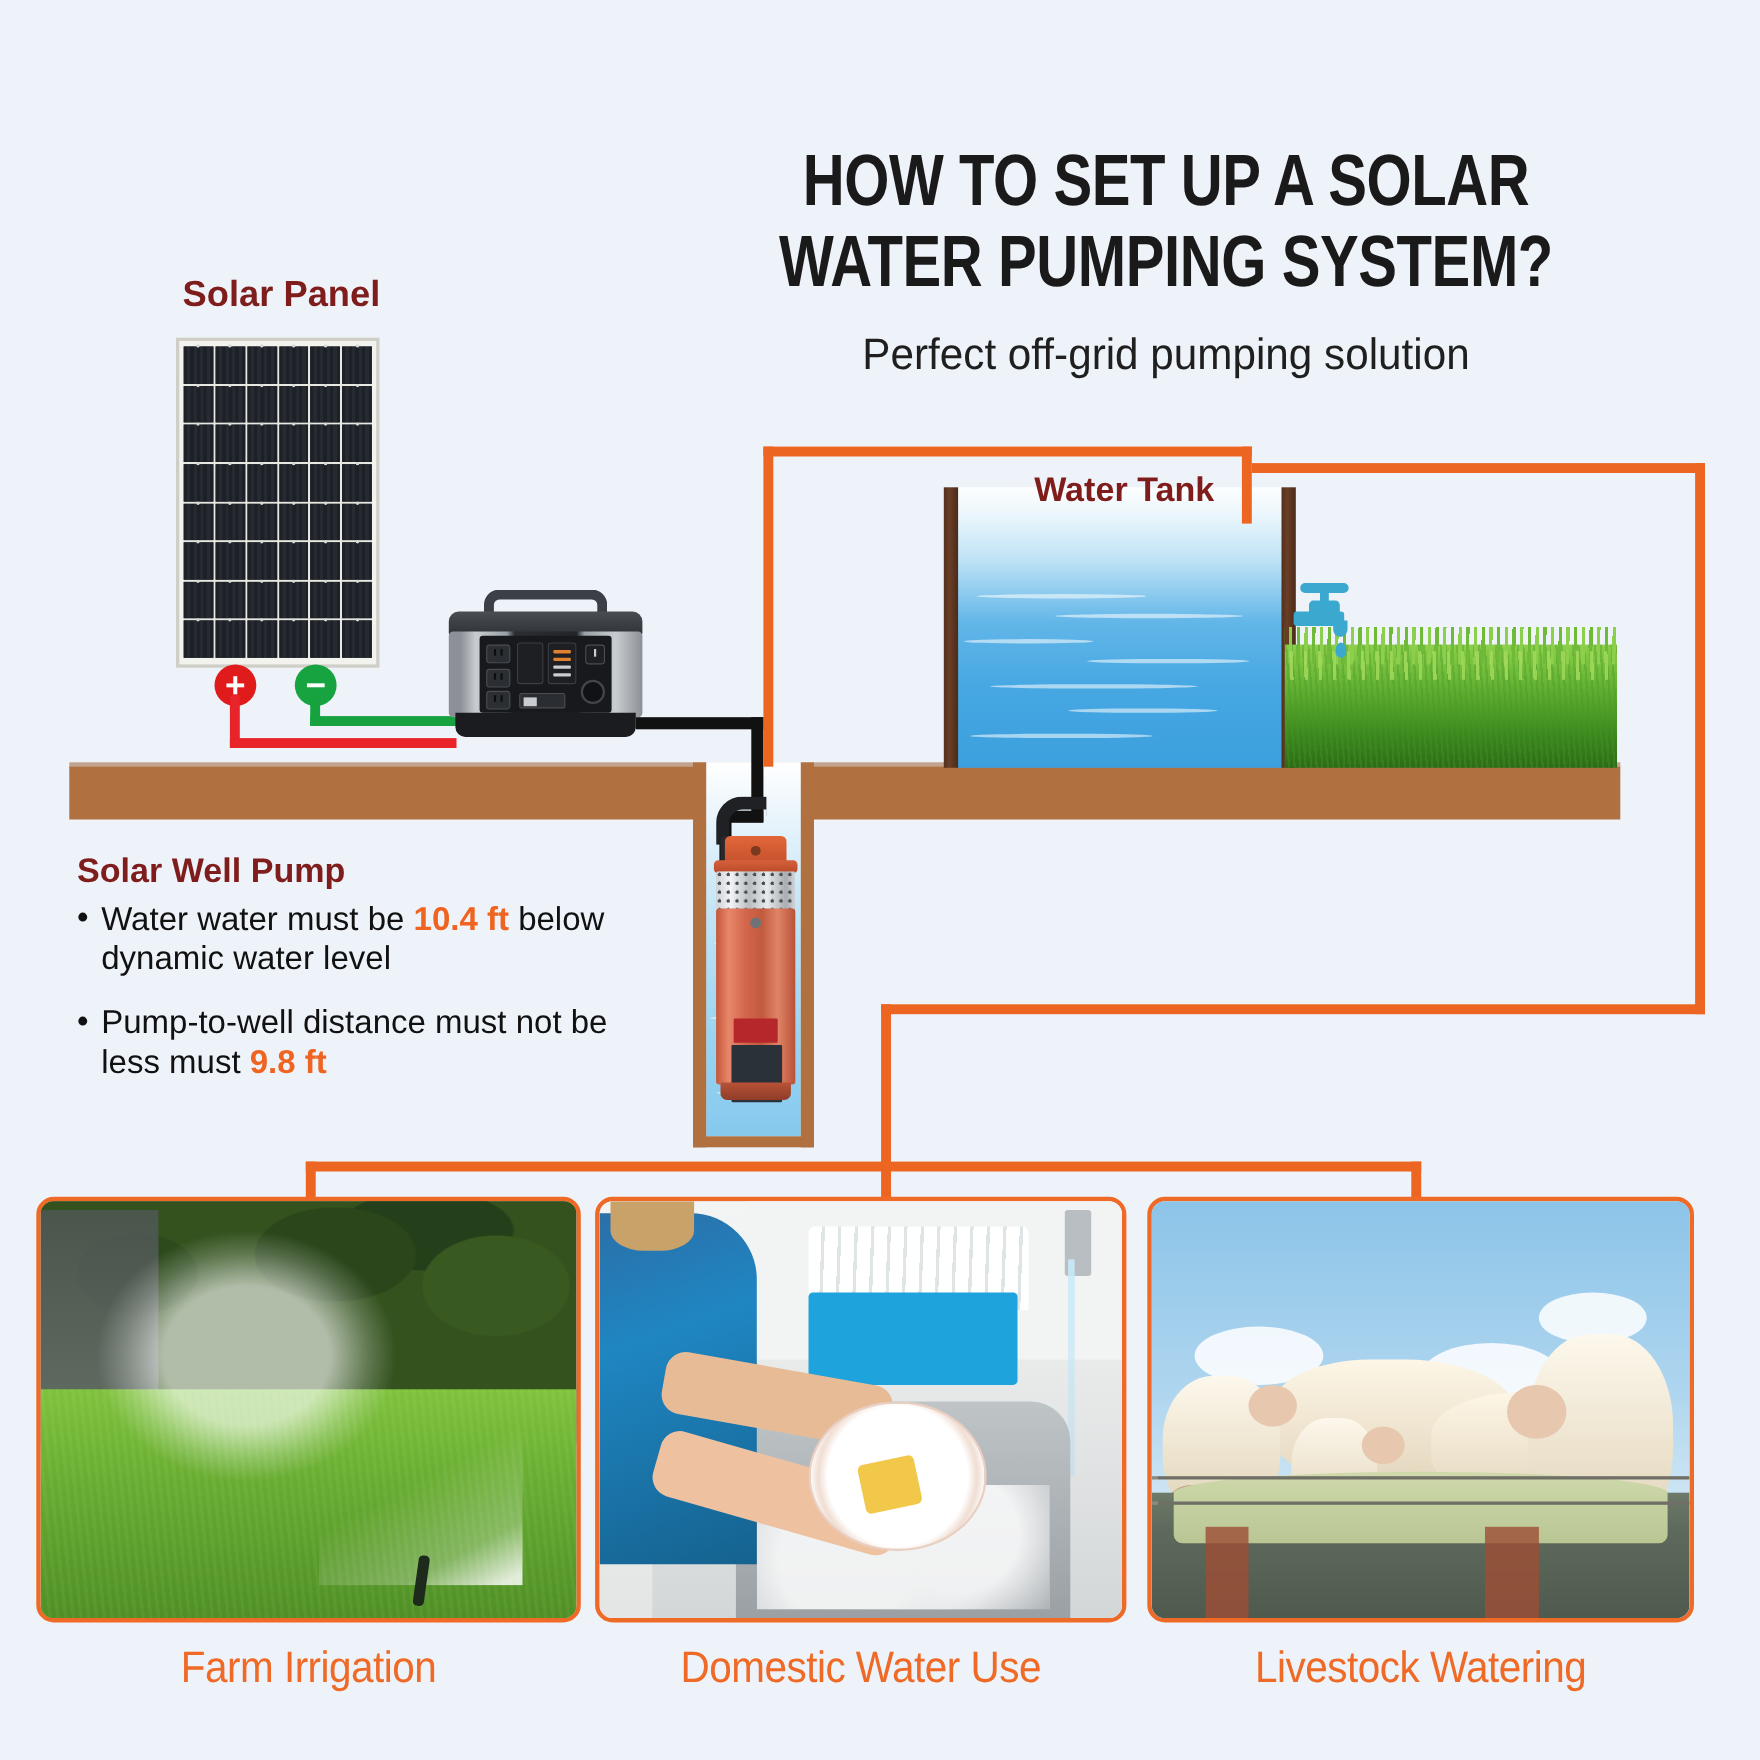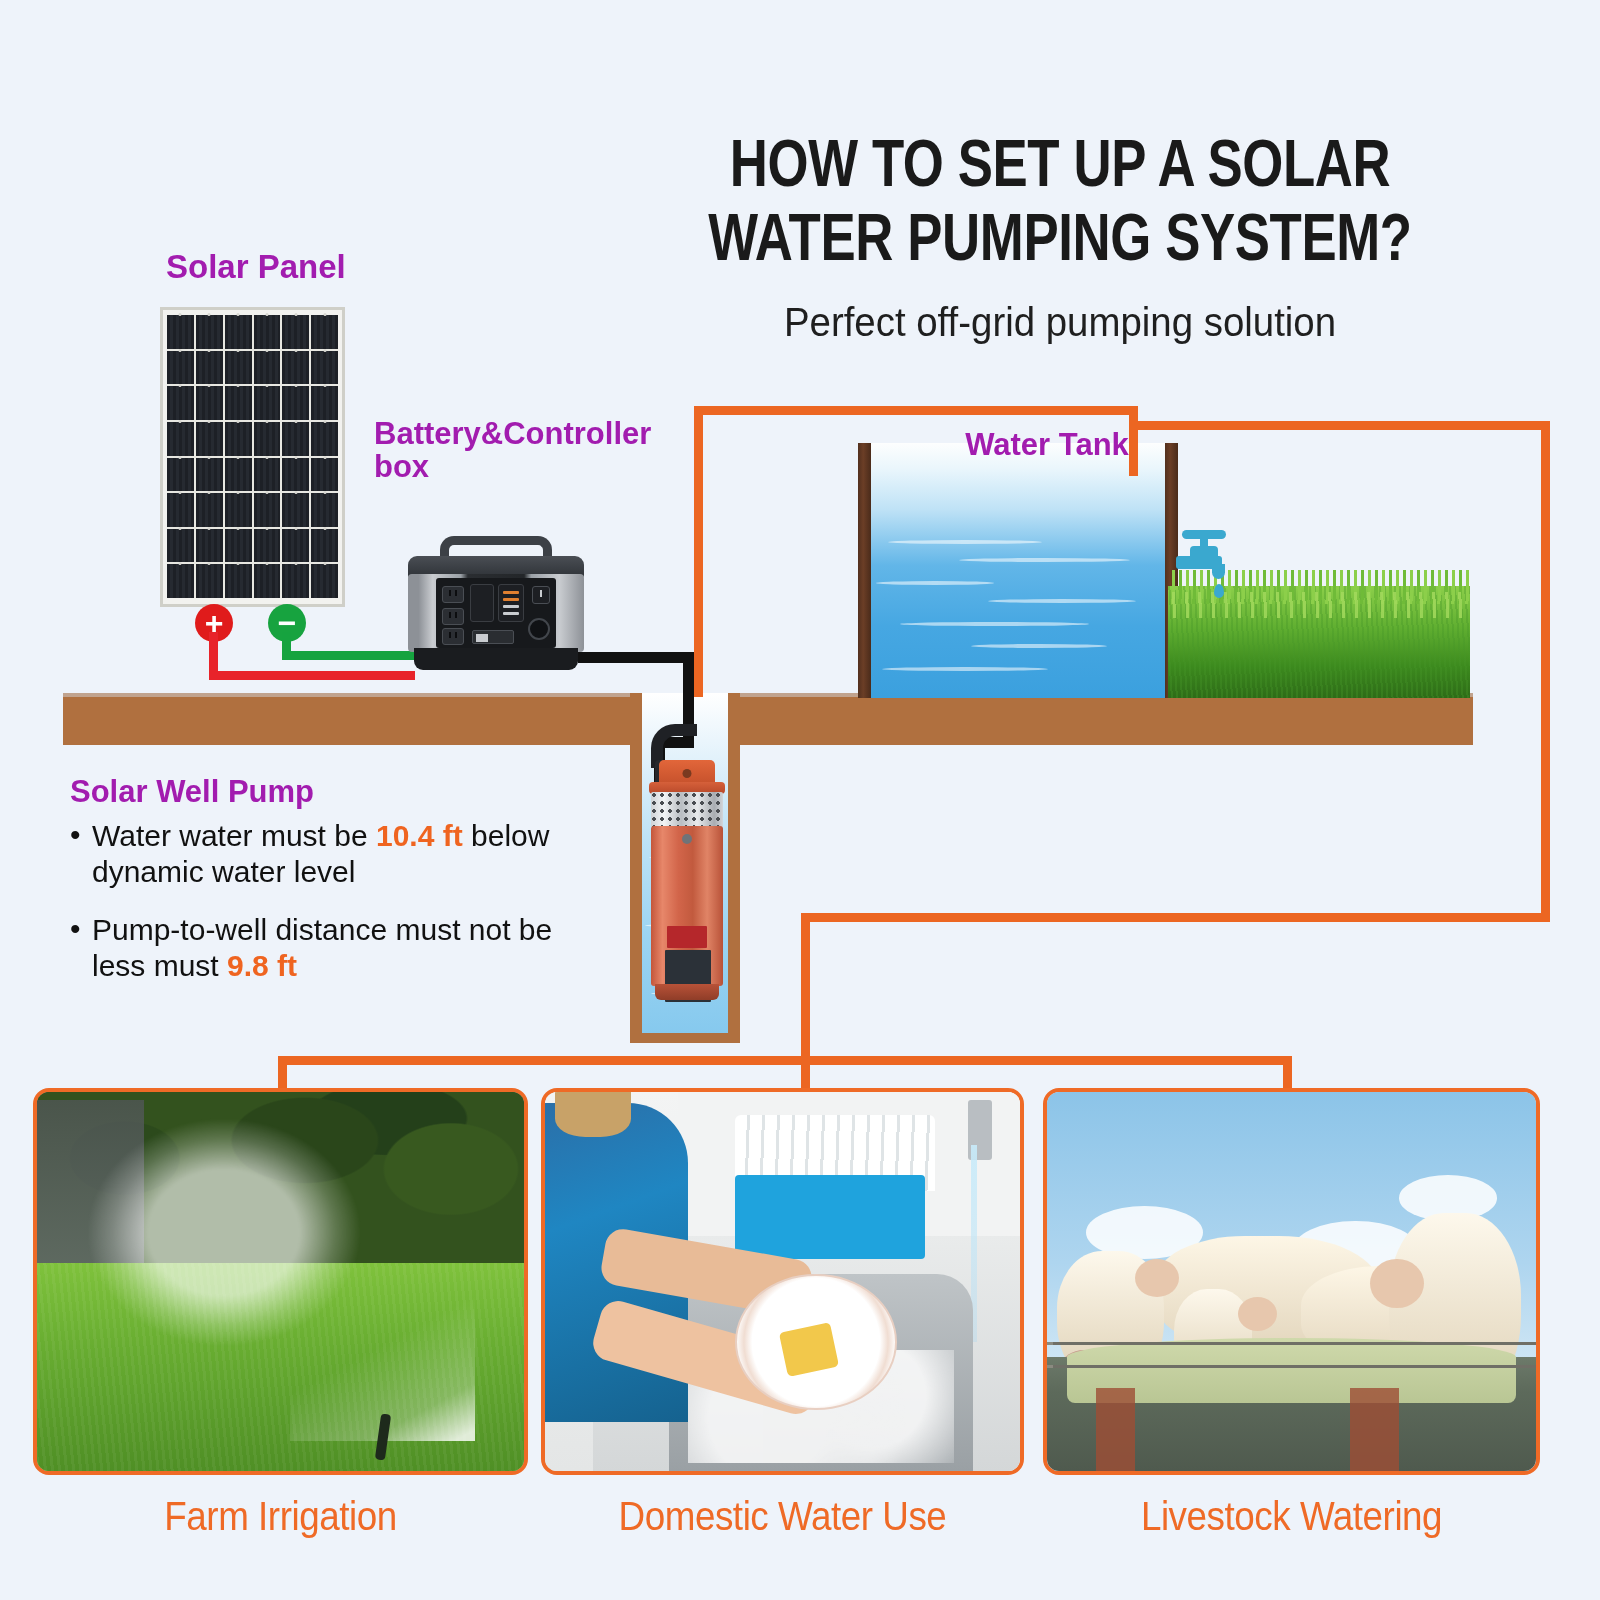--- a/index.html
+++ b/index.html
@@ -28,27 +28,27 @@
     position:absolute; left:600px; top:300px; width:920px;
     text-align:center;
     font-size:40px;
     color:#1f1f1f;
     transform:scaleX(0.96);
     transform-origin:50% 0;
   }
 
   .lbl {
     position:absolute;
-    color:#a21caf;
+    color:#7f1d1d;
     font-weight:bold;
     line-height:1.05;
   }
   #lbl-solar-panel { left:166px; top:250px; font-size:33px; }
   #lbl-battery     { left:374px; top:418px; font-size:31px; width:320px; }
-  #lbl-tank        { left:957px; top:428px; font-size:31px; width:180px; text-align:center; line-height:1.12; }
+  #lbl-tank        { left:932px; top:428px; font-size:31px; width:180px; text-align:center; line-height:1.12; }
   #lbl-pump        { left:70px;  top:776px; font-size:31px; }
 
   
   .bullets { position:absolute; left:70px; top:818px; width:500px; }
   .bullet { display:flex; margin-bottom:22px; }
   .dot { width:22px; flex:0 0 22px; font-size:30px; line-height:34px; color:#111; }
   .btext { font-size:30px; line-height:36px; color:#111; }
   .hl { color:#ef6420; font-weight:bold; }
 
   
@@ -596,21 +596,20 @@
   <div class="pipe pipe-v" style="left:1541px; top:421px; height:501px;"></div>
   <div class="pipe pipe-h" style="left:801px; top:913px; width:749px;"></div>
   <div class="pipe pipe-v" style="left:801px; top:913px; height:152px;"></div>
 
   <div class="pipe pipe-h" style="left:278px; top:1056px; width:1014px;"></div>
   <div class="pipe pipe-v" style="left:278px; top:1056px; height:38px;"></div>
   <div class="pipe pipe-v" style="left:801px; top:1056px; height:38px;"></div>
   <div class="pipe pipe-v" style="left:1283px; top:1056px; height:38px;"></div>
 
   <div class="lbl" id="lbl-solar-panel">Solar Panel</div>
-  <div class="lbl" id="lbl-battery">Battery&amp;Controller box</div>
   <div class="lbl" id="lbl-tank">Water Tank</div>
   <div class="lbl" id="lbl-pump">Solar Well Pump</div>
 
   <div class="bullets">
     <div class="bullet">
       <span class="dot">•</span>
       <span class="btext"><span>Water water must be </span><span class="hl">10.4 ft</span><span> below dynamic water level</span></span>
     </div>
     <div class="bullet">
       <span class="dot">•</span>

